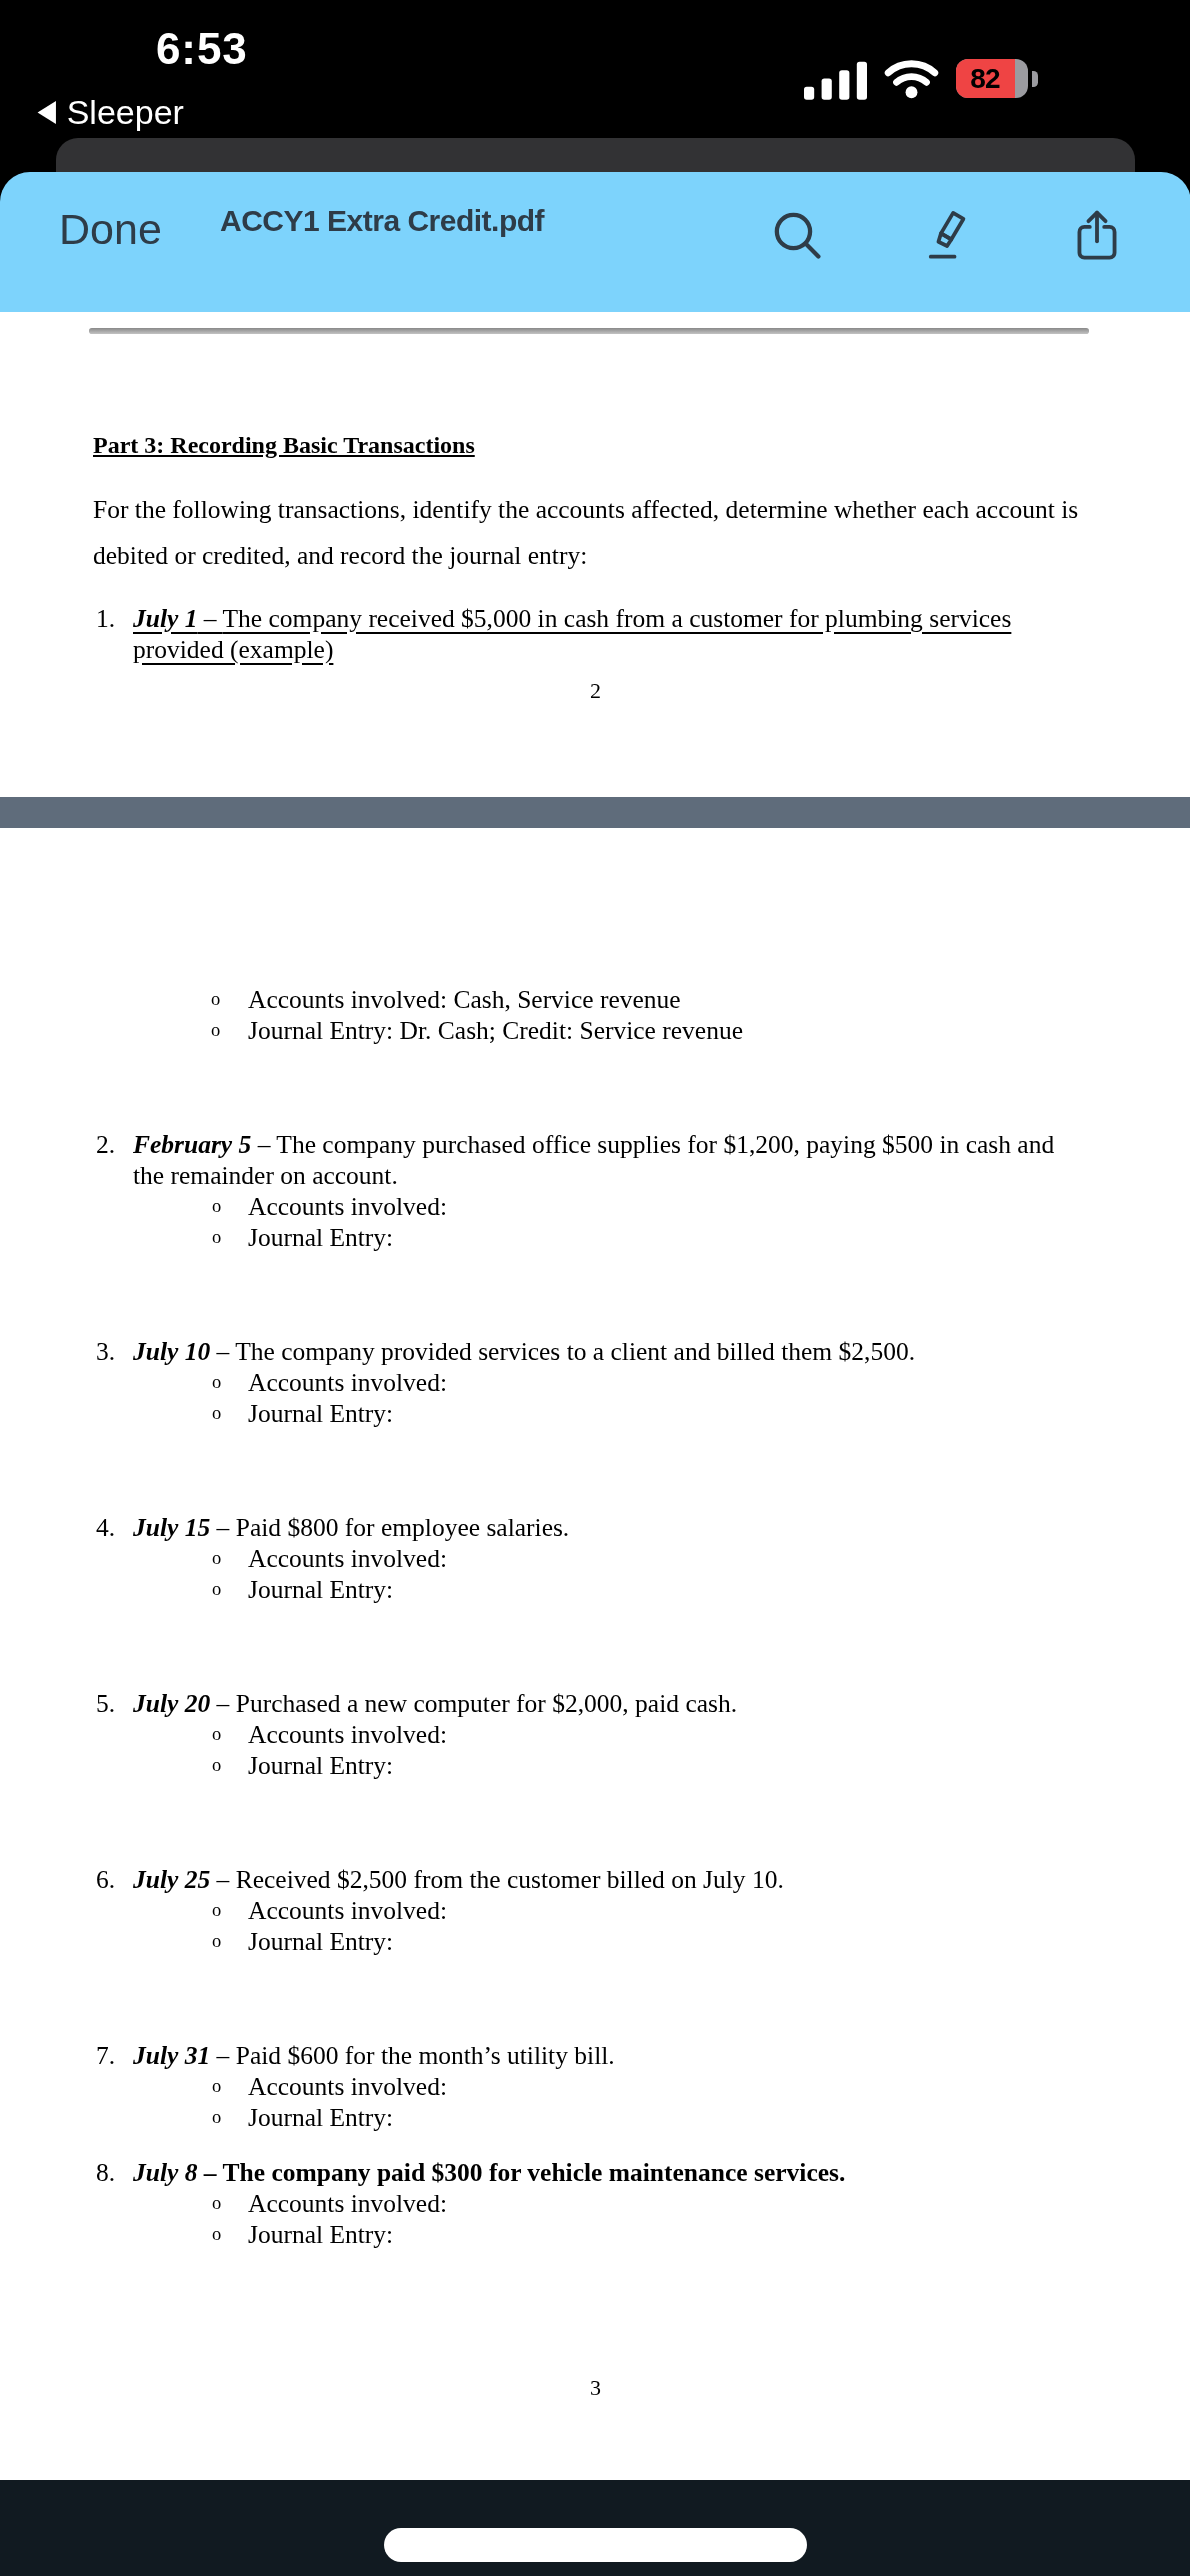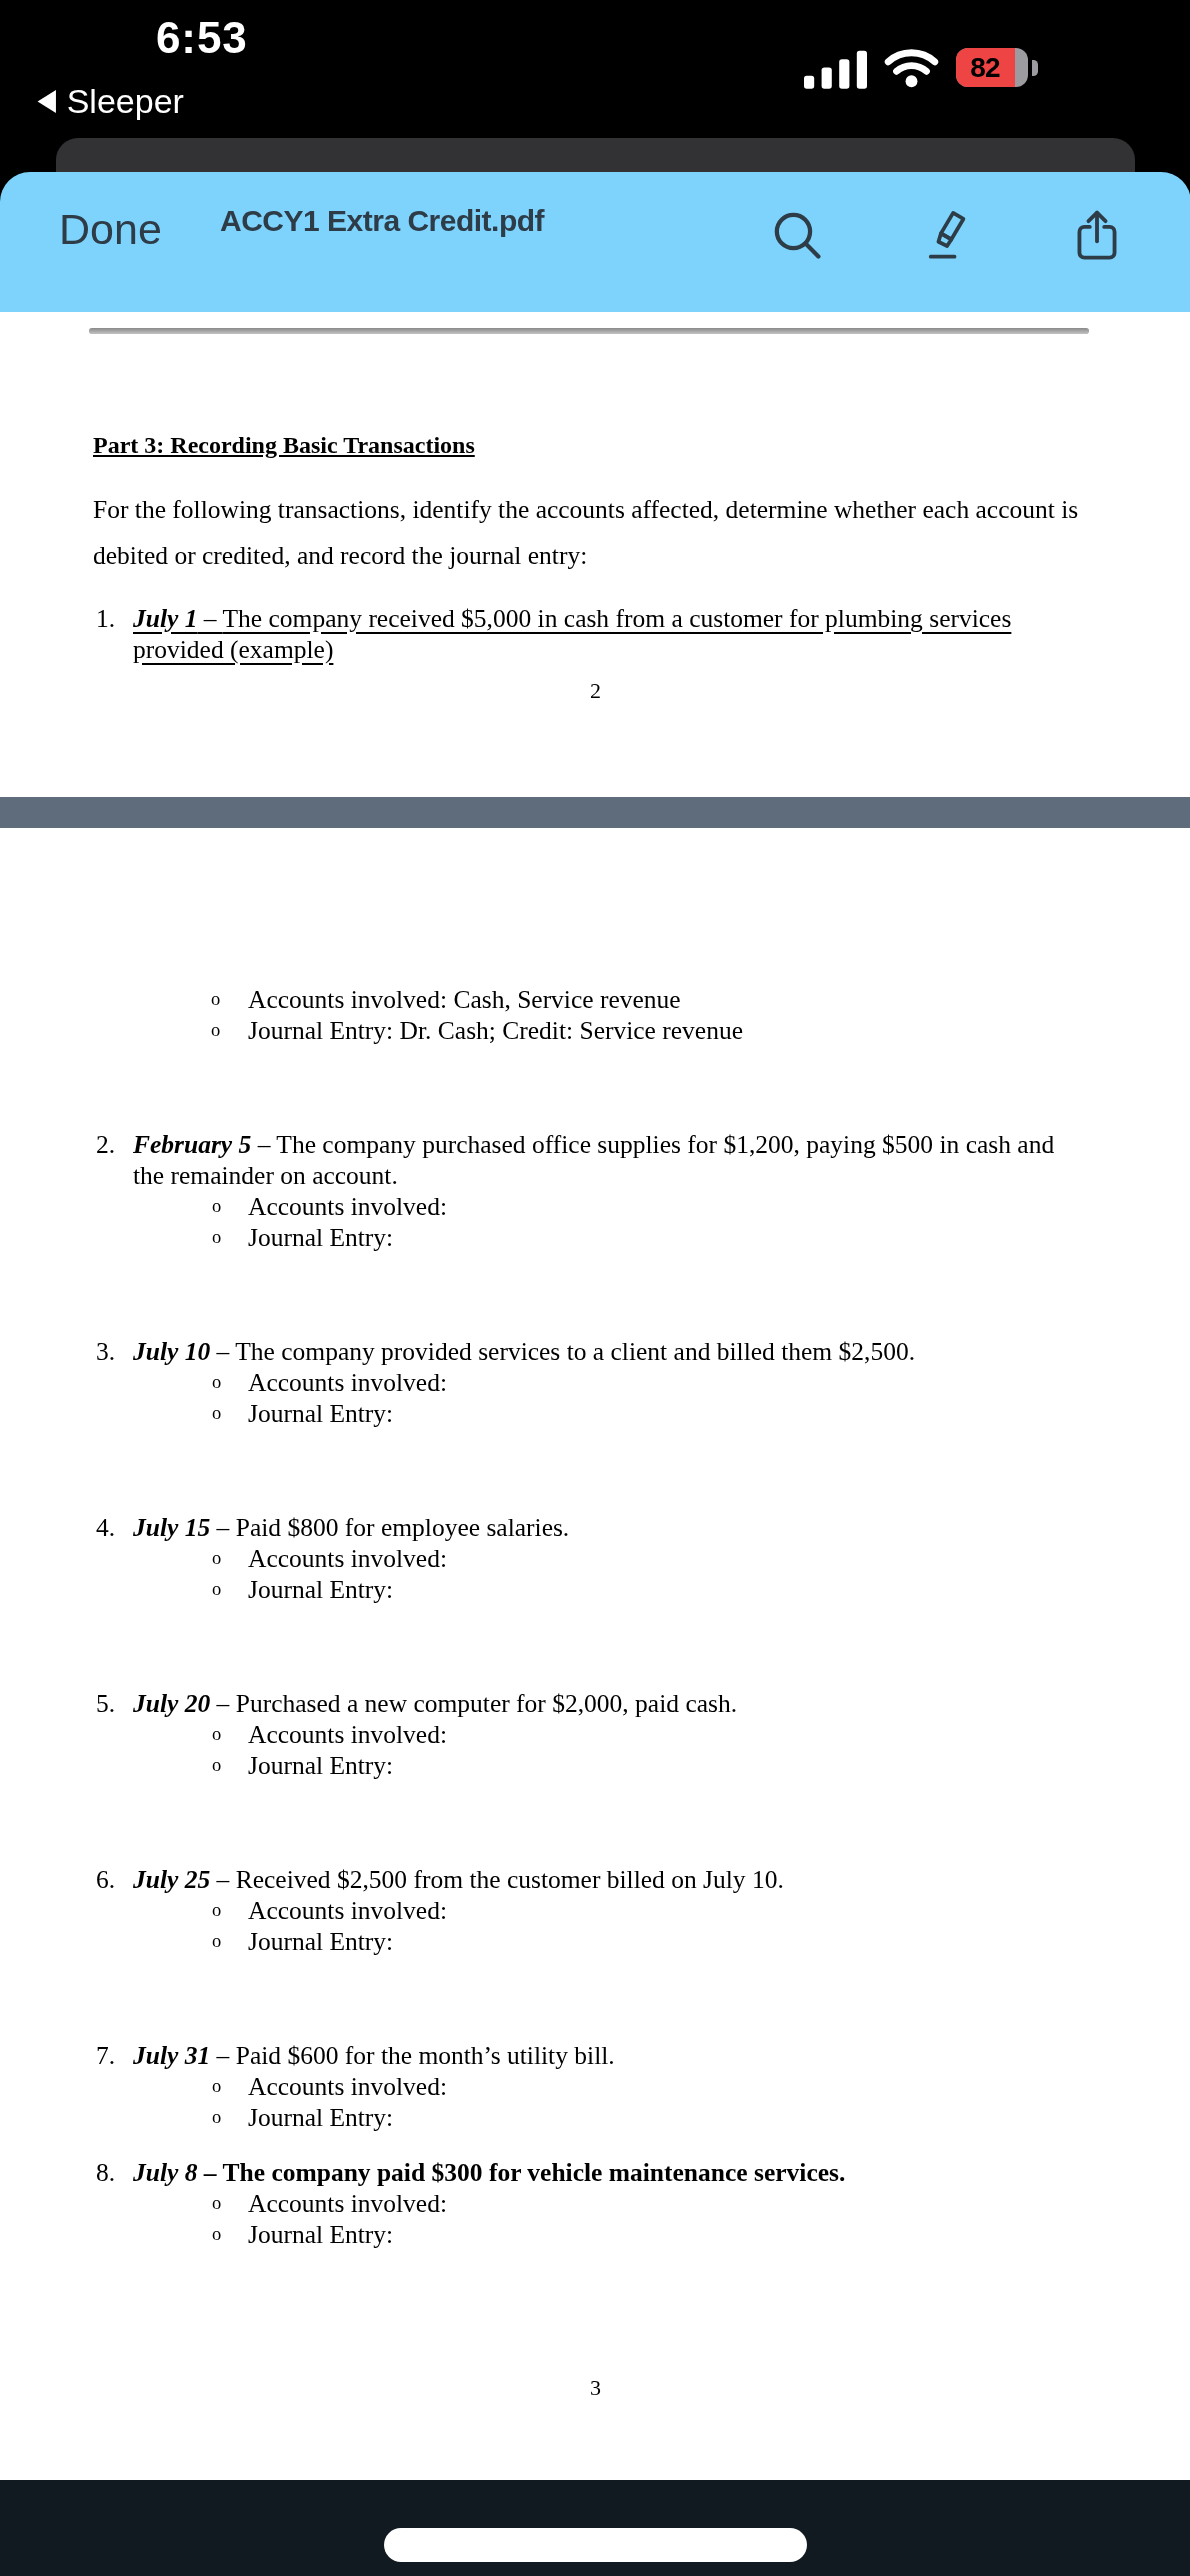--- a/index.html
+++ b/index.html
@@ -1,20 +1,20 @@
 <!DOCTYPE html>
 <html style="font-size:15px"><head>
 <meta charset="utf-8">
 <style>
   html,body{margin:0;padding:0;background:#000;}
   body{width:1191px;height:2576px;position:relative;overflow:hidden;
        font-family:"Liberation Sans",sans-serif;-webkit-font-smoothing:antialiased;}
 
   
-  .statusbar{position:absolute;top:0;left:0;width:1127px;height:139px;background:#000;color:#fff;}
+  .statusbar{position:absolute;top:11px;left:0;width:1127px;height:139px;background:#000;color:#fff;}
   .time{position:absolute;left:156px;top:13px;font-size:44px;font-weight:700;letter-spacing:0.9px;}
   .back-app{position:absolute;left:37px;top:82px;display:flex;align-items:center;gap:10.2px;
             font-size:34px;font-weight:400;color:#fff;background:none;border:none;padding:0;cursor:default;}
   .back-tri{width:19.5px;height:23px;display:block;}
   .status-icons{position:absolute;top:46px;right:89px;display:flex;align-items:center;gap:16px;}
   .battery{position:relative;width:72px;height:39px;border-radius:12px;background:#9b9ba0;overflow:hidden;}
   .battery .fill{position:absolute;left:0;top:0;bottom:0;width:82%;background:#ef4444;
                  display:flex;align-items:center;justify-content:center;}
   .battery .pct{font-size:28px;font-weight:700;color:#000;letter-spacing:-0.9px;}
   .battery-nub{width:6.5px;height:16px;background:#9b9ba0;border-radius:0 4.6px 4.6px 0;margin-left:-12px;}

